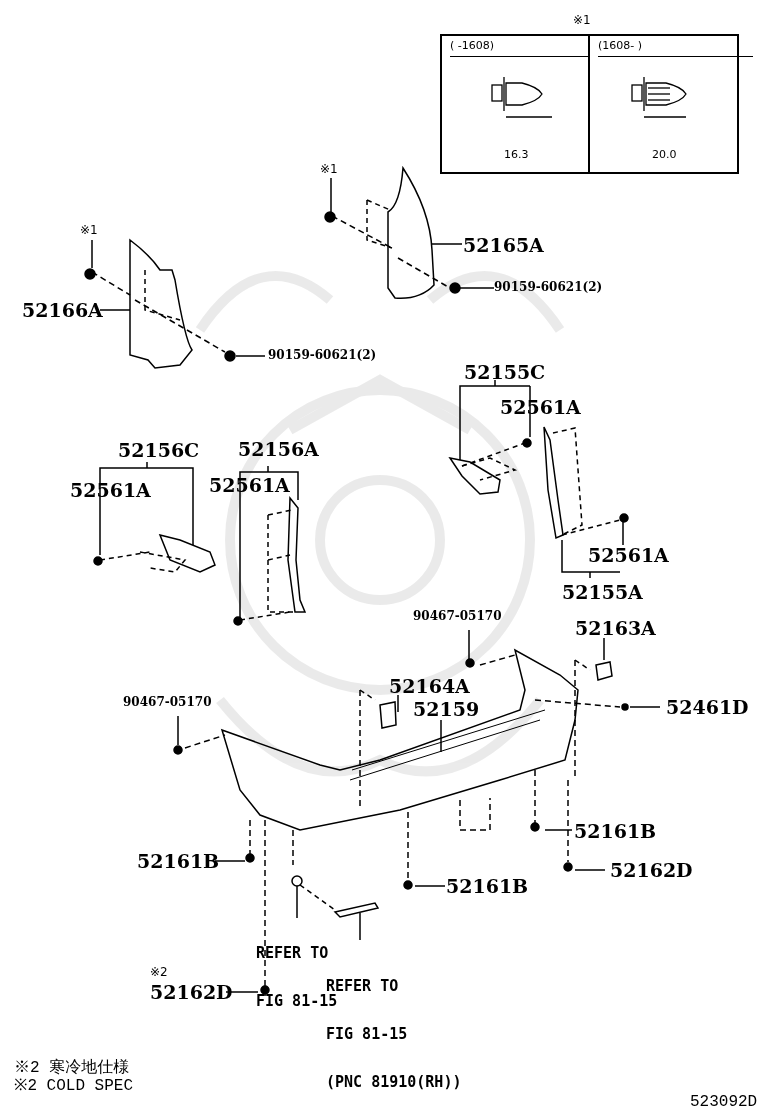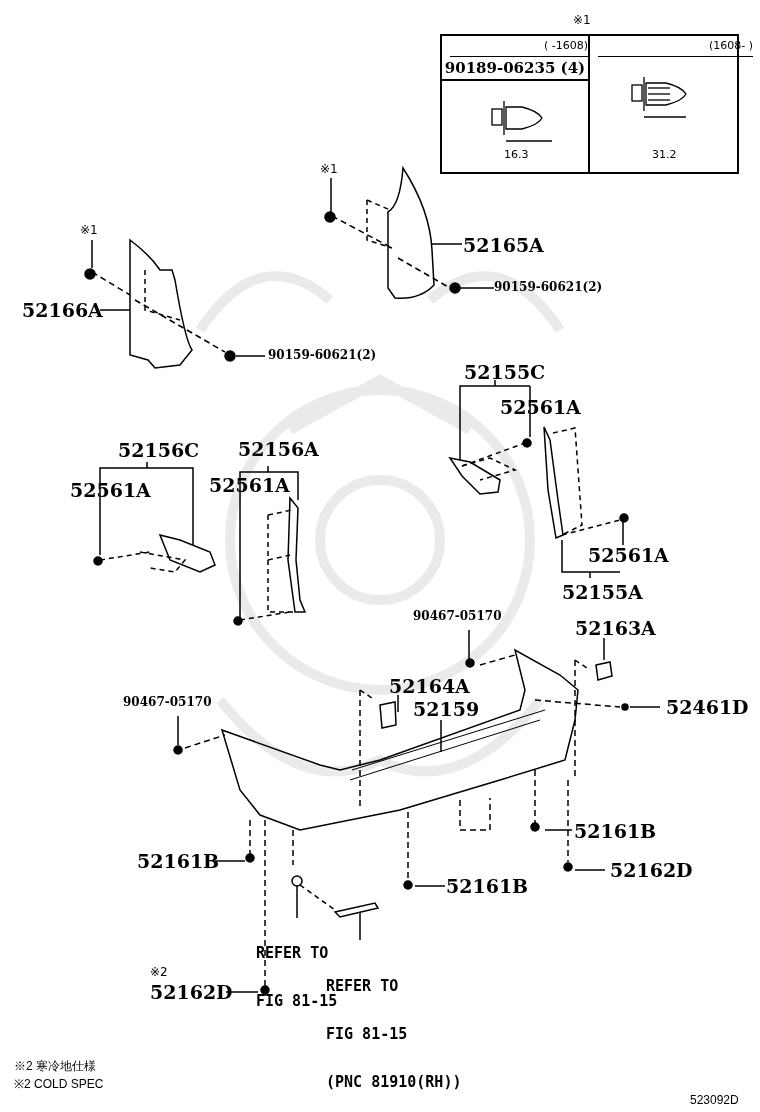--- a/index.html
+++ b/index.html
@@ -2,27 +2,27 @@
 <html><head>
 <meta charset="utf-8">
 <style>
   html, body { margin: 0; padding: 0; background: #ffffff; }
   body { width: 760px; height: 1112px; position: relative; overflow: hidden; font-family: "DejaVu Serif", "Liberation Serif", serif; color: #000; }
   .canvas { position: absolute; left: 0; top: 0; width: 760px; height: 1112px; }
   svg.drawing { position: absolute; left: 0; top: 0; }
   .lbl { position: absolute; font-family: "DejaVu Serif", "Liberation Serif", serif; font-weight: bold; font-size: 19px; letter-spacing: 0px; white-space: nowrap; line-height: 1; }
   .lbl-sm { position: absolute; font-family: "DejaVu Serif", "Liberation Serif", serif; font-weight: bold; font-size: 12px; white-space: nowrap; line-height: 1; }
   .lbl-ref { position: absolute; font-family: "DejaVu Sans Mono", "Liberation Mono", monospace; font-weight: bold; font-size: 15px; white-space: pre; line-height: 16px; }
-  .note { position: absolute; font-family: Liberation Sans, sans-serif; font-size: 12px; white-space: nowrap; line-height: 1; text-align: center; }
+  .note { position: absolute; font-family: Liberation Mono, monospace; font-size: 16px; white-space: nowrap; line-height: 1; text-align: center; }
   .mark { position: absolute; font-family: "DejaVu Sans", "Liberation Sans", sans-serif; font-size: 12px; white-space: nowrap; line-height: 1; }
   .table { position: absolute; left: 440px; top: 34px; width: 299px; height: 140px; border: 2px solid #000; box-sizing: border-box; }
   .tcol { position: absolute; top: 0; height: 100%; box-sizing: border-box; }
   .tcol.left { left: 0; width: 148px; border-right: 2px solid #000; }
   .tcol.right { left: 148px; width: 163px; }
-  .trow-range { height: 20px; border-bottom: 1px solid #000; font-family: "DejaVu Sans", "Liberation Sans", sans-serif; font-size: 11px; text-align: right; line-height: 20px; margin-left: 8px; }
+  .trow-range { height: 20px; border-bottom: 1px solid #000; font-family: "DejaVu Sans", "Liberation Sans", sans-serif; font-size: 11px; text-align: left; line-height: 20px; margin-left: 8px; }
   .trow-pn { height: 22px; border-bottom: 2px solid #000; font-family: "DejaVu Serif", "Liberation Serif", serif; font-weight: bold; font-size: 15px; text-align: center; line-height: 22px; white-space: nowrap; overflow: hidden; }
   .tdim { position: absolute; font-family: "DejaVu Sans", "Liberation Sans", sans-serif; font-size: 11px; }
 </style>
 </head>
 <body>
 
 <div class="canvas">
 
   <svg class="drawing" width="760" height="1112" viewBox="0 0 760 1112">
 
@@ -126,21 +126,20 @@
       <path d="M300 885 L335 910" stroke-dasharray="5,4"></path>
       <path d="M335 912 L375 903 L378 908 L340 917 Z"></path>
       <line x1="360" y1="913" x2="360" y2="940"></line>
     </g>
   </svg>
 
   <div class="mark" style="left:573px; top:14px;">※1</div>
   <div class="table">
     <div class="tcol left">
       <div class="trow-range">(      -1608)</div>
-      <div class="trow-pn">90189-06235 (4)</div>
       <svg width="144" height="92">
         <g stroke="#000" fill="none" stroke-width="1.3">
           <rect x="50" y="28" width="10" height="16"></rect>
           <line x1="62" y1="20" x2="62" y2="54"></line>
           <path d="M64 26 L80 26 Q96 30 100 37 Q96 44 80 48 L64 48 Z"></path>
           <line x1="64" y1="60" x2="110" y2="60"></line>
         </g>
       </svg>
       <div class="tdim" style="left:62px; top:112px;">16.3</div>
     </div>
@@ -150,21 +149,21 @@
         <g stroke="#000" fill="none" stroke-width="1.3">
           <rect x="42" y="28" width="10" height="16"></rect>
           <line x1="54" y1="20" x2="54" y2="54"></line>
           <path d="M56 26 L76 26 Q92 30 96 37 Q92 44 76 48 L56 48 Z"></path>
           <line x1="58" y1="31" x2="80" y2="31"></line>
             <line x1="58" y1="37" x2="80" y2="37"></line>
             <line x1="58" y1="43" x2="80" y2="43"></line>
           <line x1="54" y1="60" x2="96" y2="60"></line>
         </g>
       </svg>
-      <div class="tdim" style="left:62px; top:112px;">31.2</div>
+      <div class="tdim" style="left:62px; top:112px;">20.0</div>
     </div>
   </div>
 
   <div class="mark" style="left:320px; top:163px;">※1</div>
   <div class="lbl" style="left:463px; top:236px;">52165A</div>
   <div class="lbl-sm" style="left:494px; top:281px;">90159-60621(2)</div>
 
   <div class="mark" style="left:80px; top:224px;">※1</div>
   <div class="lbl" style="left:22px; top:301px;">52166A</div>
   <div class="lbl-sm" style="left:268px; top:349px;">90159-60621(2)</div>

